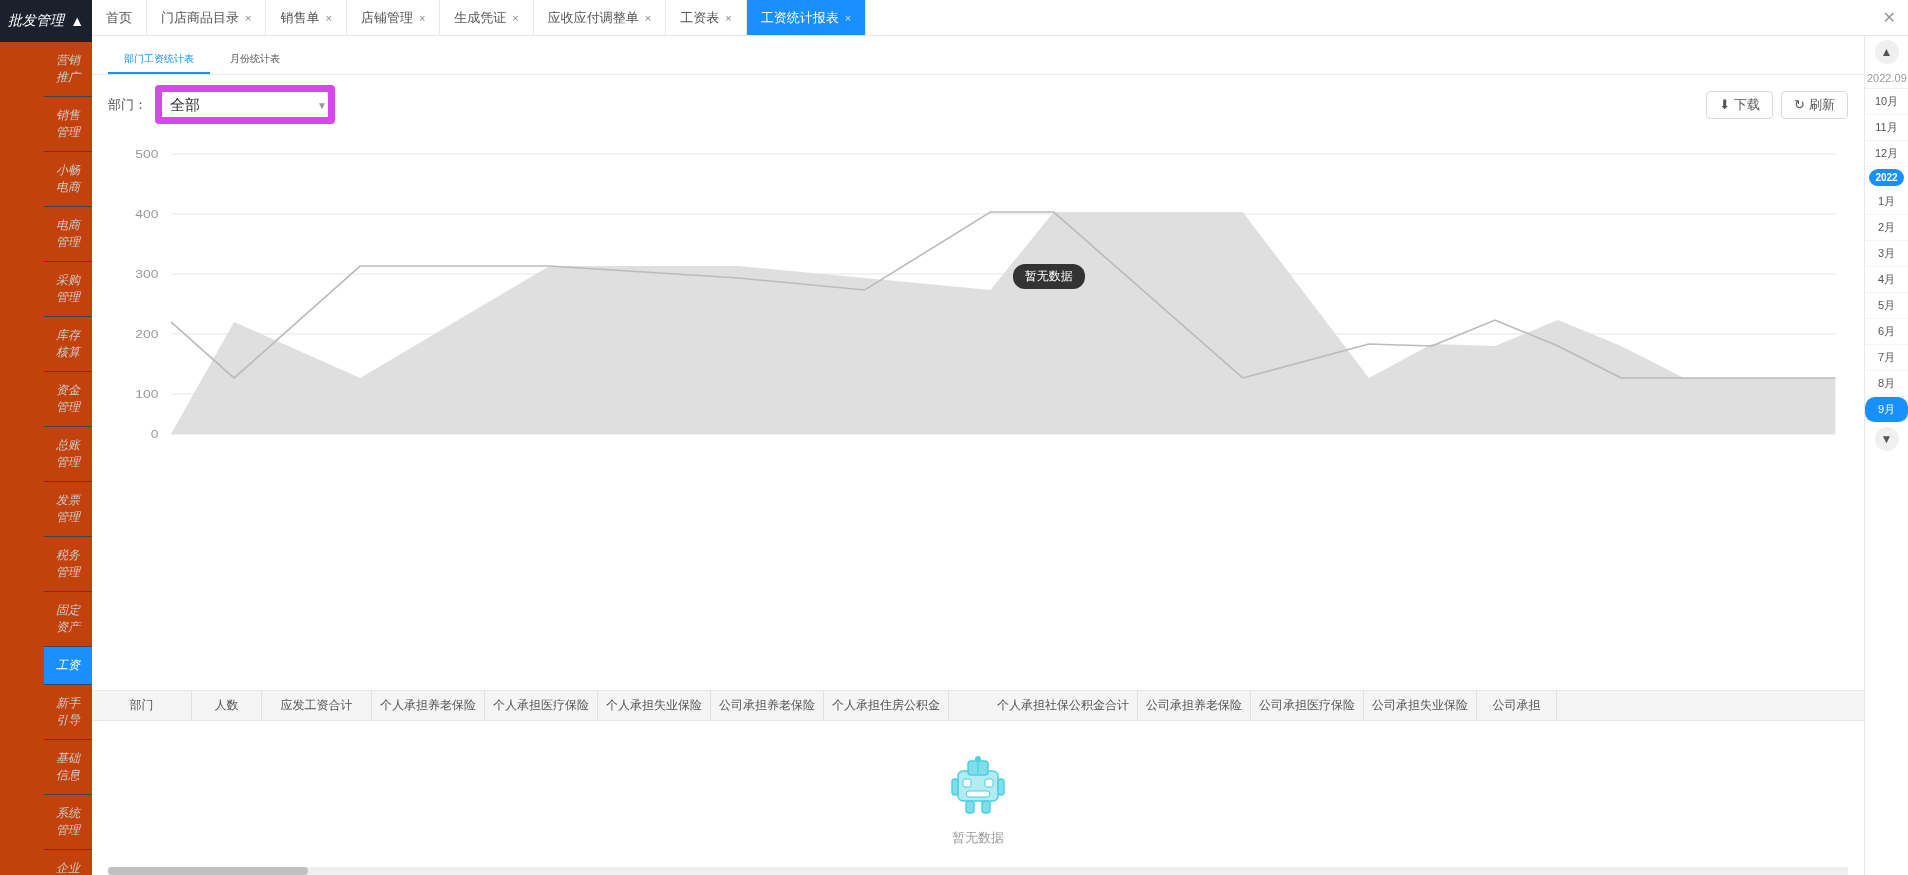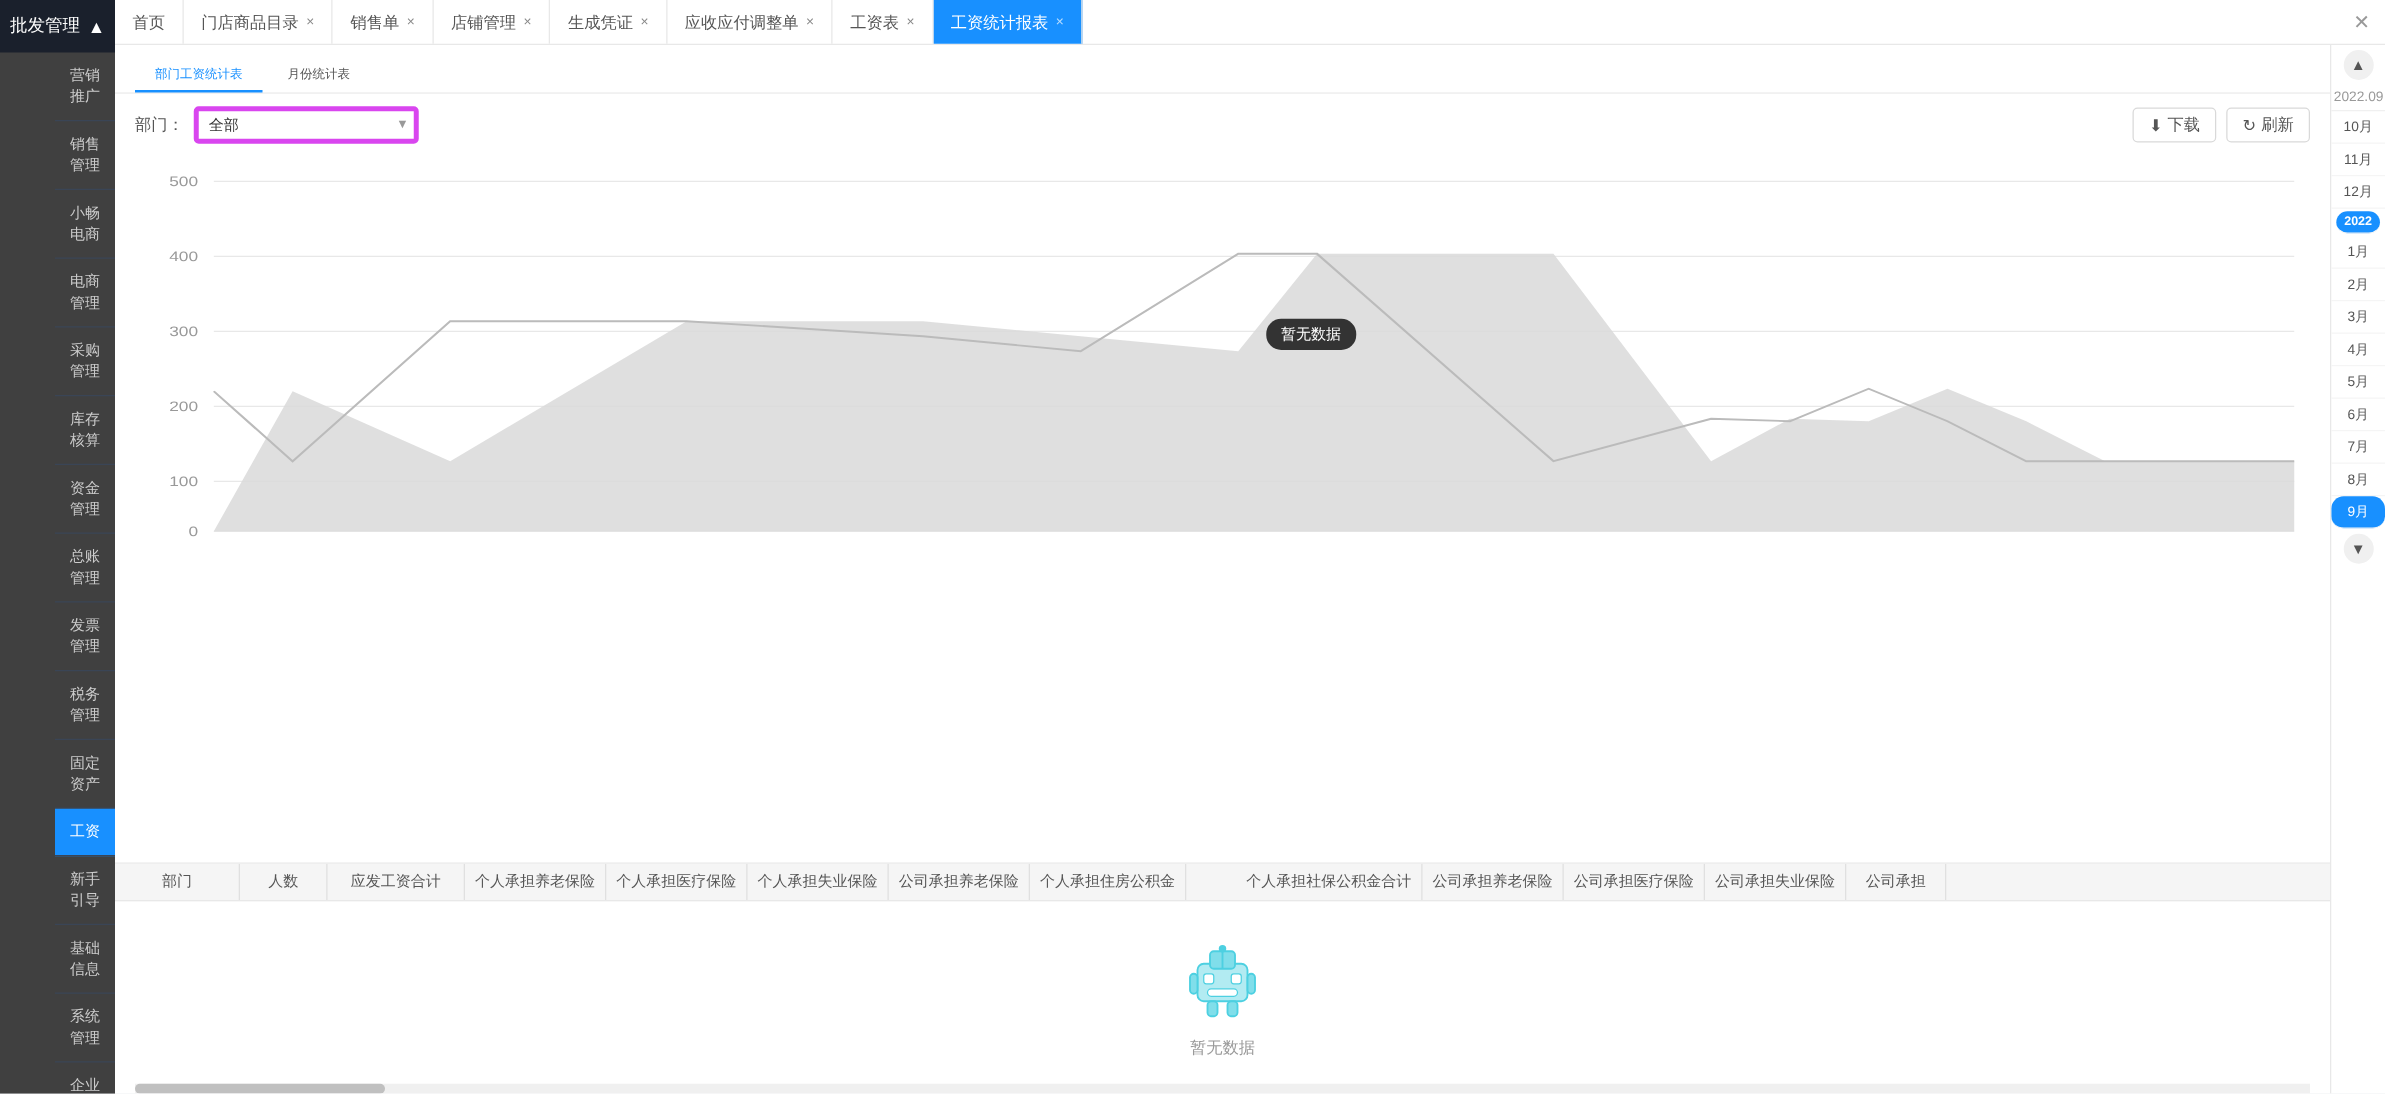--- a/index.html
+++ b/index.html
@@ -1,26 +1,27 @@
 <!DOCTYPE html>
 <html><head>
   <meta charset="utf-8">
   <style>
     * { box-sizing: border-box; margin: 0; padding: 0; }
     body { font-family: 'Microsoft YaHei', Arial, sans-serif; font-size: 13px; background: #f0f2f5; display: flex; height: 875px; overflow: hidden; }
 
     
     #sidebar {
       width: 92px;
-      background: #404040;
+      background: #c2410c;
       color: #ccc;
       display: flex;
       flex-direction: column;
       height: 875px;
       flex-shrink: 0;
+      font-style: italic;
     }
     #sidebar-header {
       background: #1a202c;
       color: #fff;
       font-size: 14px;
       padding: 12px 8px;
       display: flex;
       align-items: center;
       justify-content: space-between;
       cursor: pointer;
@@ -129,24 +130,24 @@
       padding: 10px 16px;
       background: #fff;
     }
     #filter-row {
       display: flex;
       align-items: center;
       gap: 8px;
     }
     .filter-label { color: #555; font-size: 13px; }
     .select-box {
-      border: 4px solid #d946ef;
+      border: 7px solid #d946ef;
       border-radius: 4px;
       padding: 4px 28px 4px 8px;
-      font-size: 12px;
+      font-size: 15px;
       color: #333;
       background: #fff;
       appearance: none;
       position: relative;
       width: 180px;
       cursor: pointer;
     }
     .select-wrapper {
       position: relative;
       display: inline-block;

